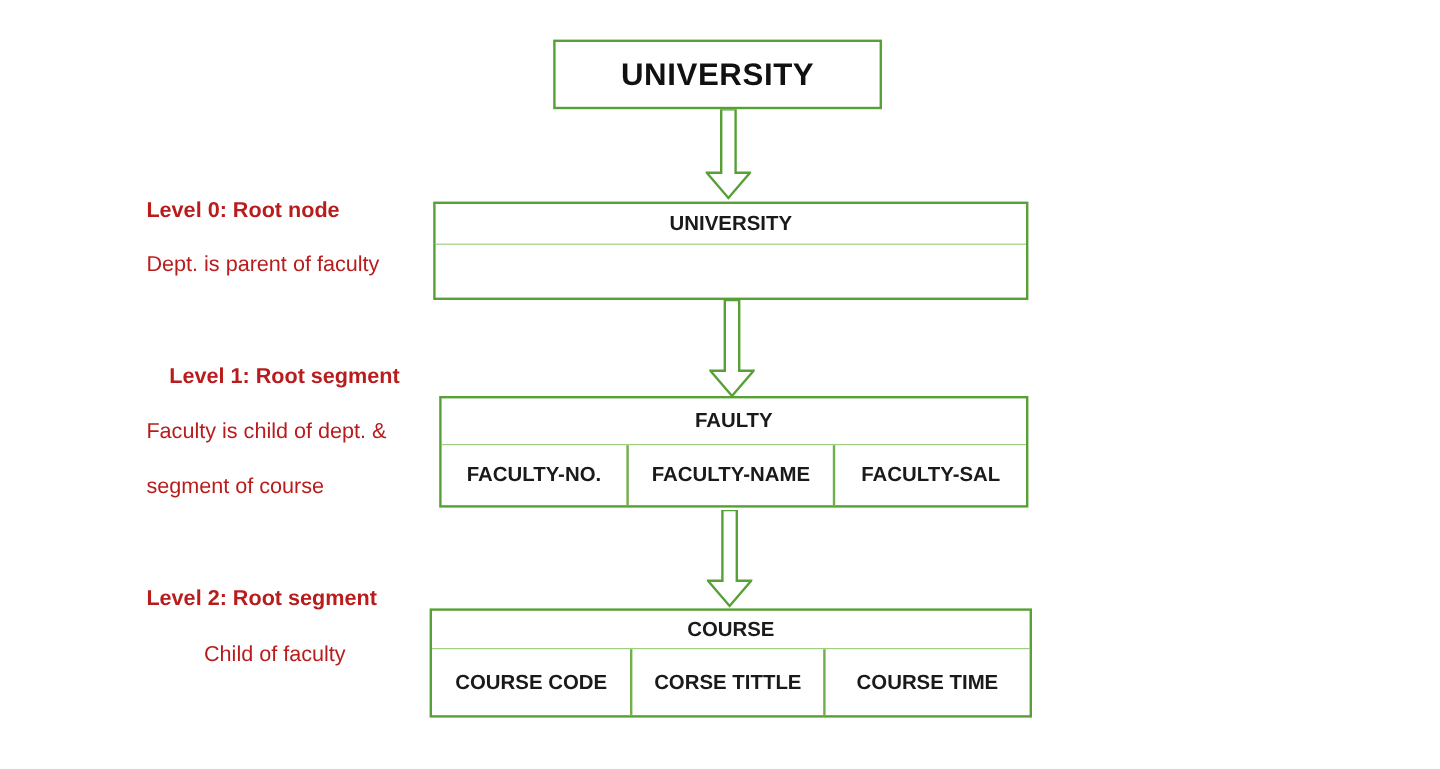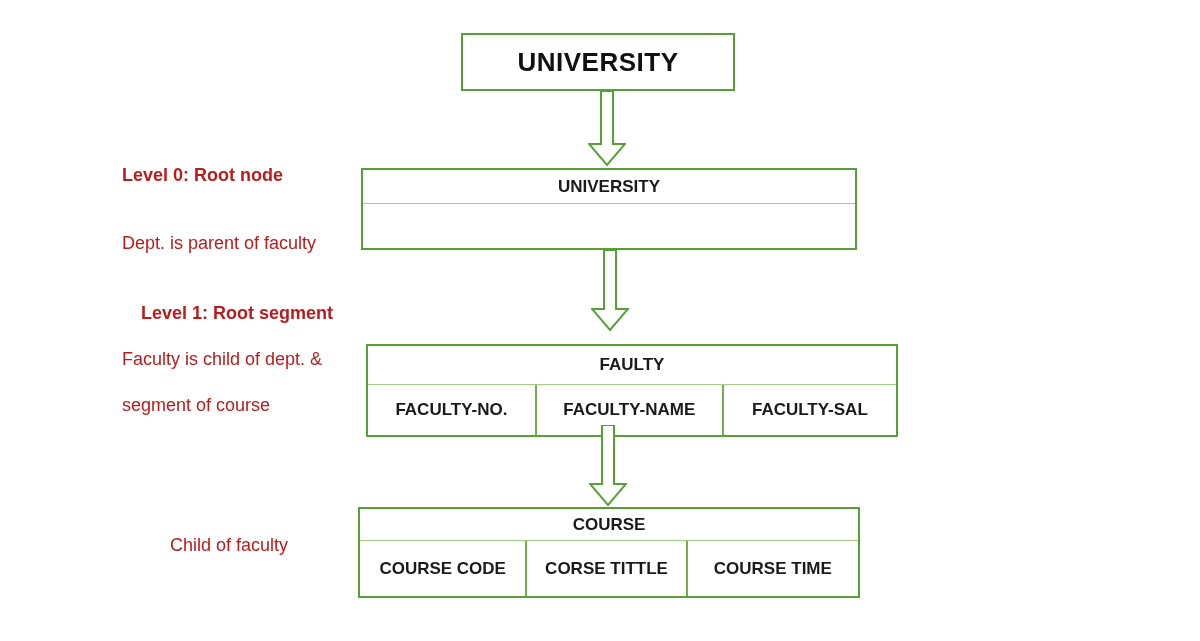--- a/index.html
+++ b/index.html
@@ -71,51 +71,52 @@
     <span class="label">UNIVERSITY</span>
   </div>
 
   <div class="arrow" style="left:588px;top:91px;">
     <svg width="38" height="76" viewBox="0 0 38 76">
       <path d="M13,0 H25 V53 H37 L19,74 L1,53 H13 Z" fill="#ffffff" stroke="#56a036" stroke-width="2"></path>
     </svg>
   </div>
 
   <div class="ann bold" style="top:164px;">Level 0: Root node</div>
-  <div class="ann" style="top:209px;margin-top:23px;">Dept. is parent of faculty</div>
+  <div class="ann" style="top:209px;">Dept. is parent of faculty</div>
 
   <div class="segbox" style="left:361px;top:168px;width:496px;height:82px;">
     <div class="seghead" style="height:33px;">UNIVERSITY</div>
   </div>
 
   <div class="arrow" style="left:591px;top:250px;">
     <svg width="38" height="82" viewBox="0 0 38 82">
       <path d="M13,0 H25 V59 H37 L19,80 L1,59 H13 Z" fill="#ffffff" stroke="#56a036" stroke-width="2"></path>
     </svg>
   </div>
 
   <div class="ann bold" style="top:302px;margin-left:19px;">Level 1: Root segment</div>
   <div class="ann" style="top:348px;">Faculty is child of dept. &amp;</div>
   <div class="ann" style="top:394px;">segment of course</div>
 
-  <div class="segbox" style="left:366px;top:344px;width:532px;height:93px;">
+  <div class="segbox" style="left:366px;top:330px;width:491px;height:93px;">
     <div class="seghead" style="height:38px;">FAULTY</div>
     <div class="segrow">
       <div class="segcell" style="flex:0 0 31.6%;">FACULTY-NO.</div>
       <div class="segcell" style="flex:0 0 35.4%;">FACULTY-NAME</div>
       <div class="segcell" style="flex:1 1 auto;">FACULTY-SAL</div>
     </div>
   </div>
 
   <div class="arrow" style="left:589px;top:425px;">
     <svg width="38" height="82" viewBox="0 0 38 82">
       <path d="M13,0 H25 V59 H37 L19,80 L1,59 H13 Z" fill="#ffffff" stroke="#56a036" stroke-width="2"></path>
     </svg>
   </div>
 
+  <div class="ann bold" style="top:487px;">Level 2: Root segment</div>
   <div class="ann" style="top:534px;margin-left:48px;">Child of faculty</div>
 
   <div class="segbox" style="left:358px;top:507px;width:502px;height:91px;">
     <div class="seghead" style="height:31px;">COURSE</div>
     <div class="segrow">
       <div class="segcell" style="flex:0 0 33.2%;">COURSE CODE</div>
       <div class="segcell" style="flex:0 0 32.2%;">CORSE TITTLE</div>
       <div class="segcell" style="flex:1 1 auto;">COURSE TIME</div>
     </div>
   </div>

